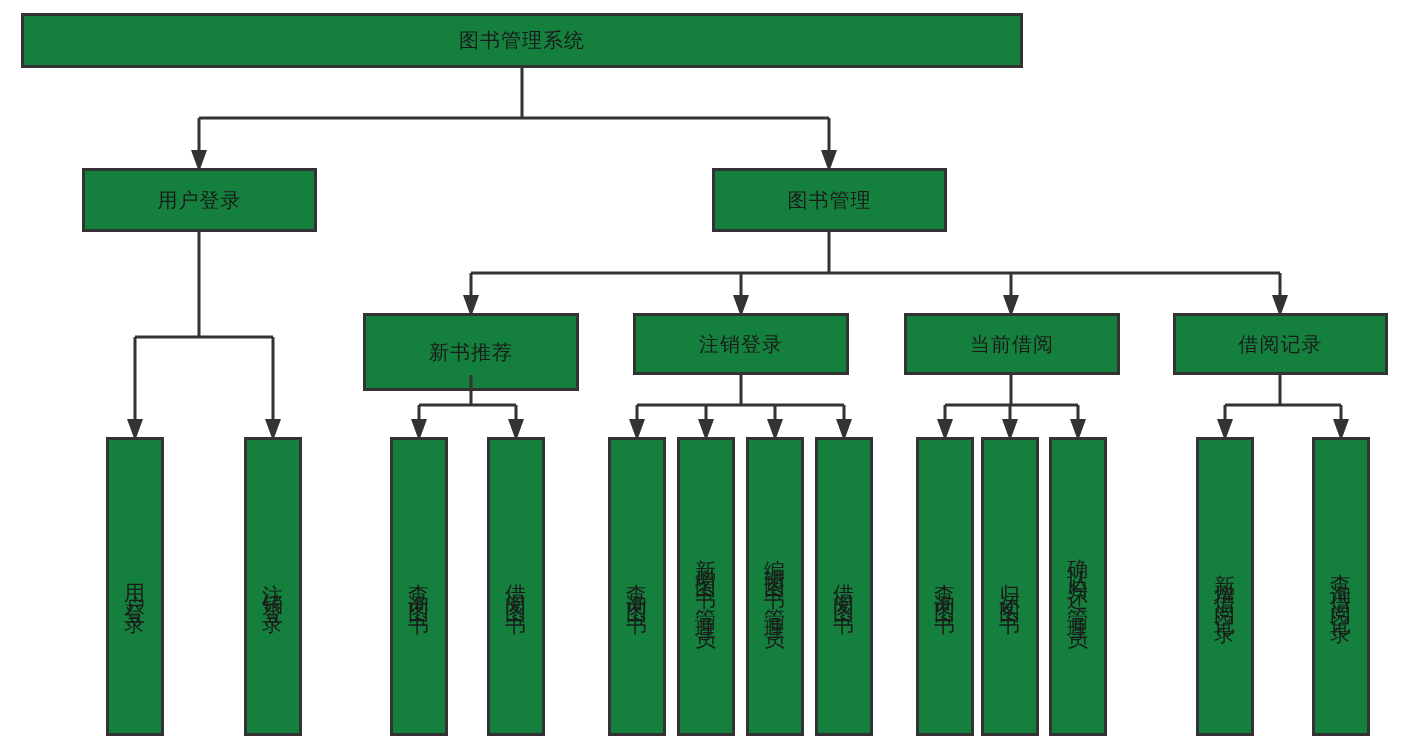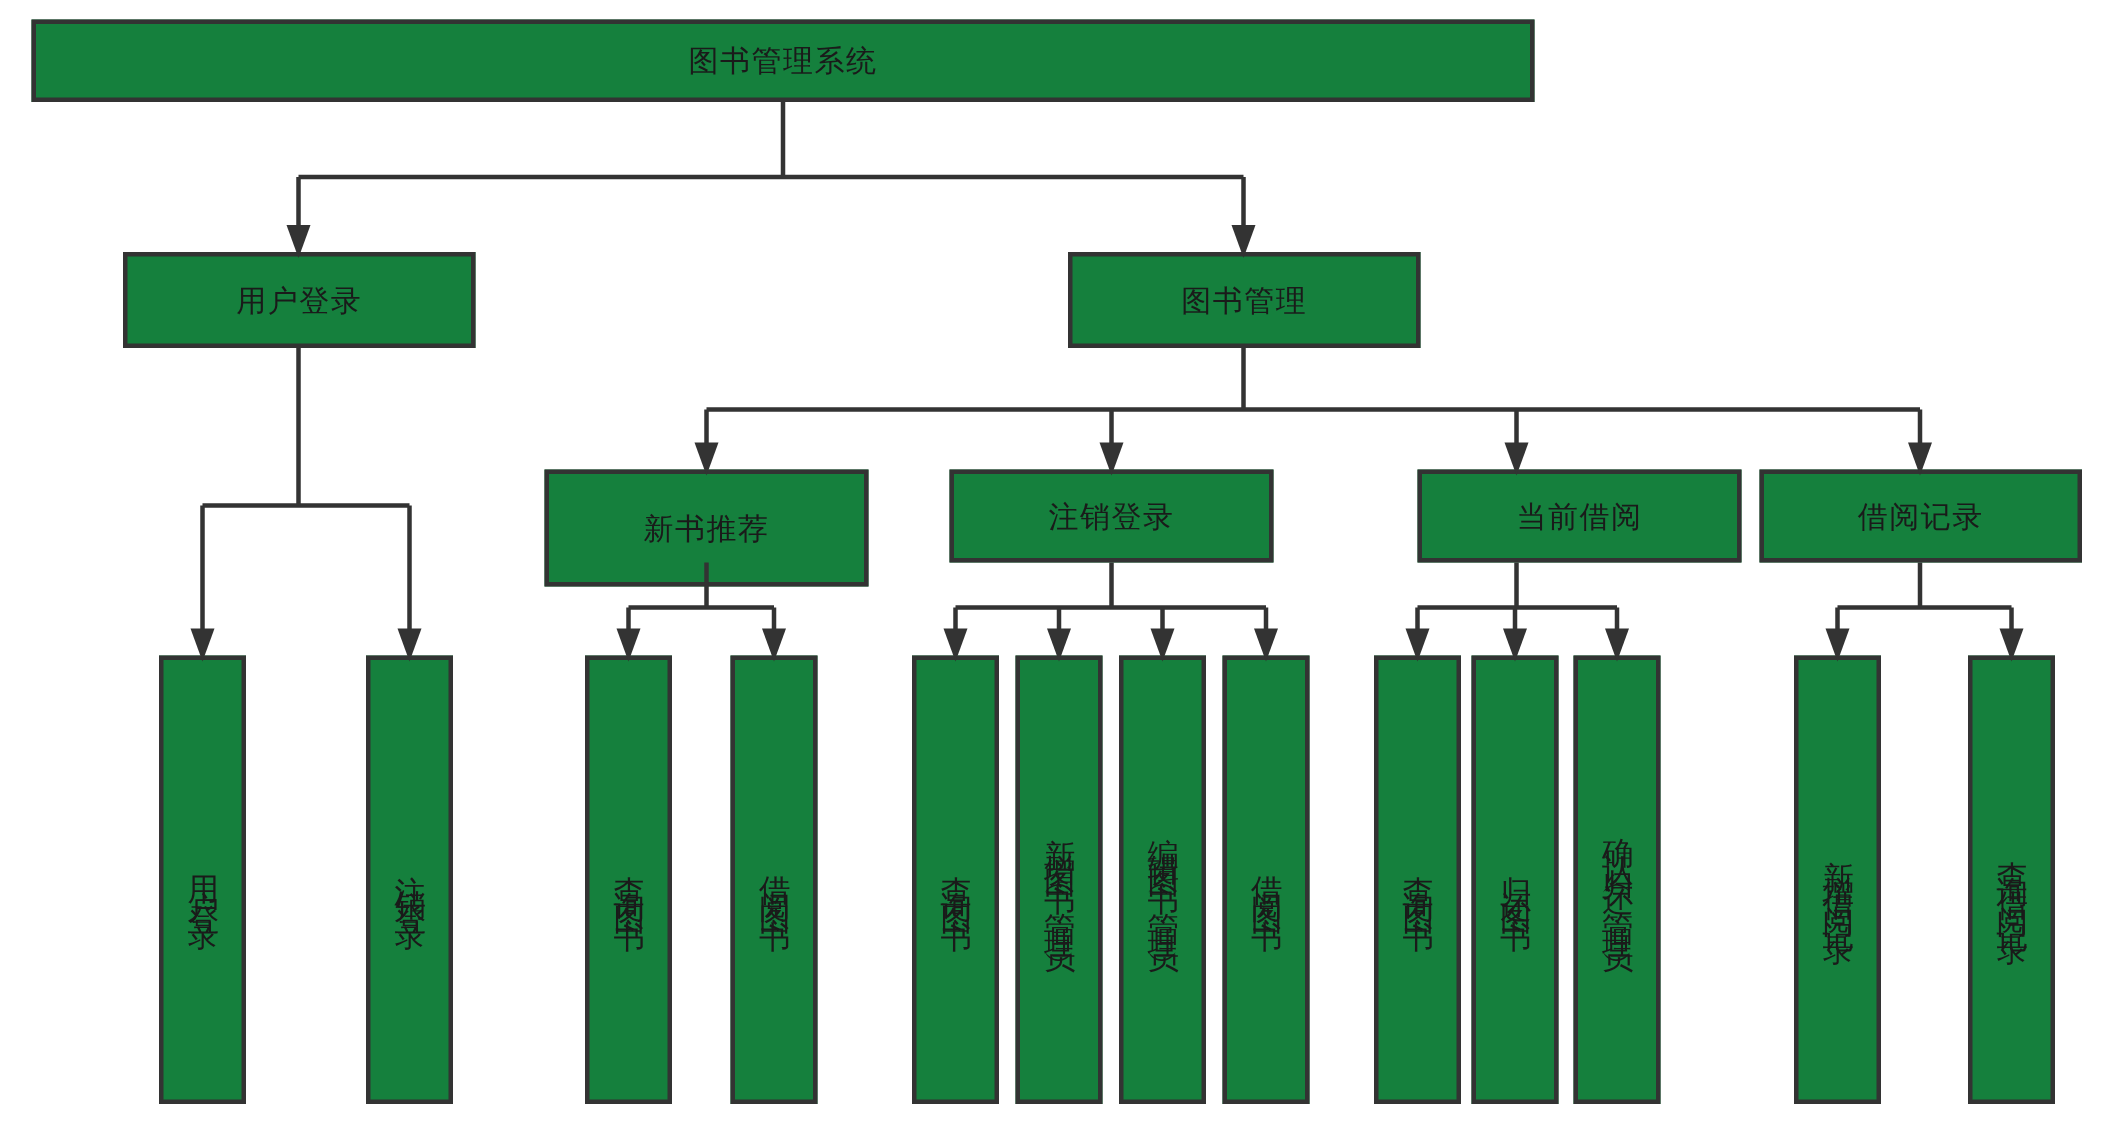--- a/index.html
+++ b/index.html
@@ -98,21 +98,21 @@
   <div class="box hbox" style="left:712px;top:168px;width:235px;height:64px">
     <span>图书管理</span>
   </div>
 
   <div class="box hbox" style="left:363px;top:313px;width:216px;height:78px">
     <span>新书推荐</span>
   </div>
   <div class="box hbox" style="left:633px;top:313px;width:216px;height:62px">
     <span>注销登录</span>
   </div>
-  <div class="box hbox" style="left:945px;top:313px;width:216px;height:62px">
+  <div class="box hbox" style="left:904px;top:313px;width:216px;height:62px">
     <span>当前借阅</span>
   </div>
   <div class="box hbox" style="left:1173px;top:313px;width:215px;height:62px">
     <span>借阅记录</span>
   </div>
 
   <div class="box vbox" style="left:106px;top:437px;width:58px;height:299px">
     <span>用户登录</span>
   </div>
   <div class="box vbox" style="left:244px;top:437px;width:58px;height:299px">

